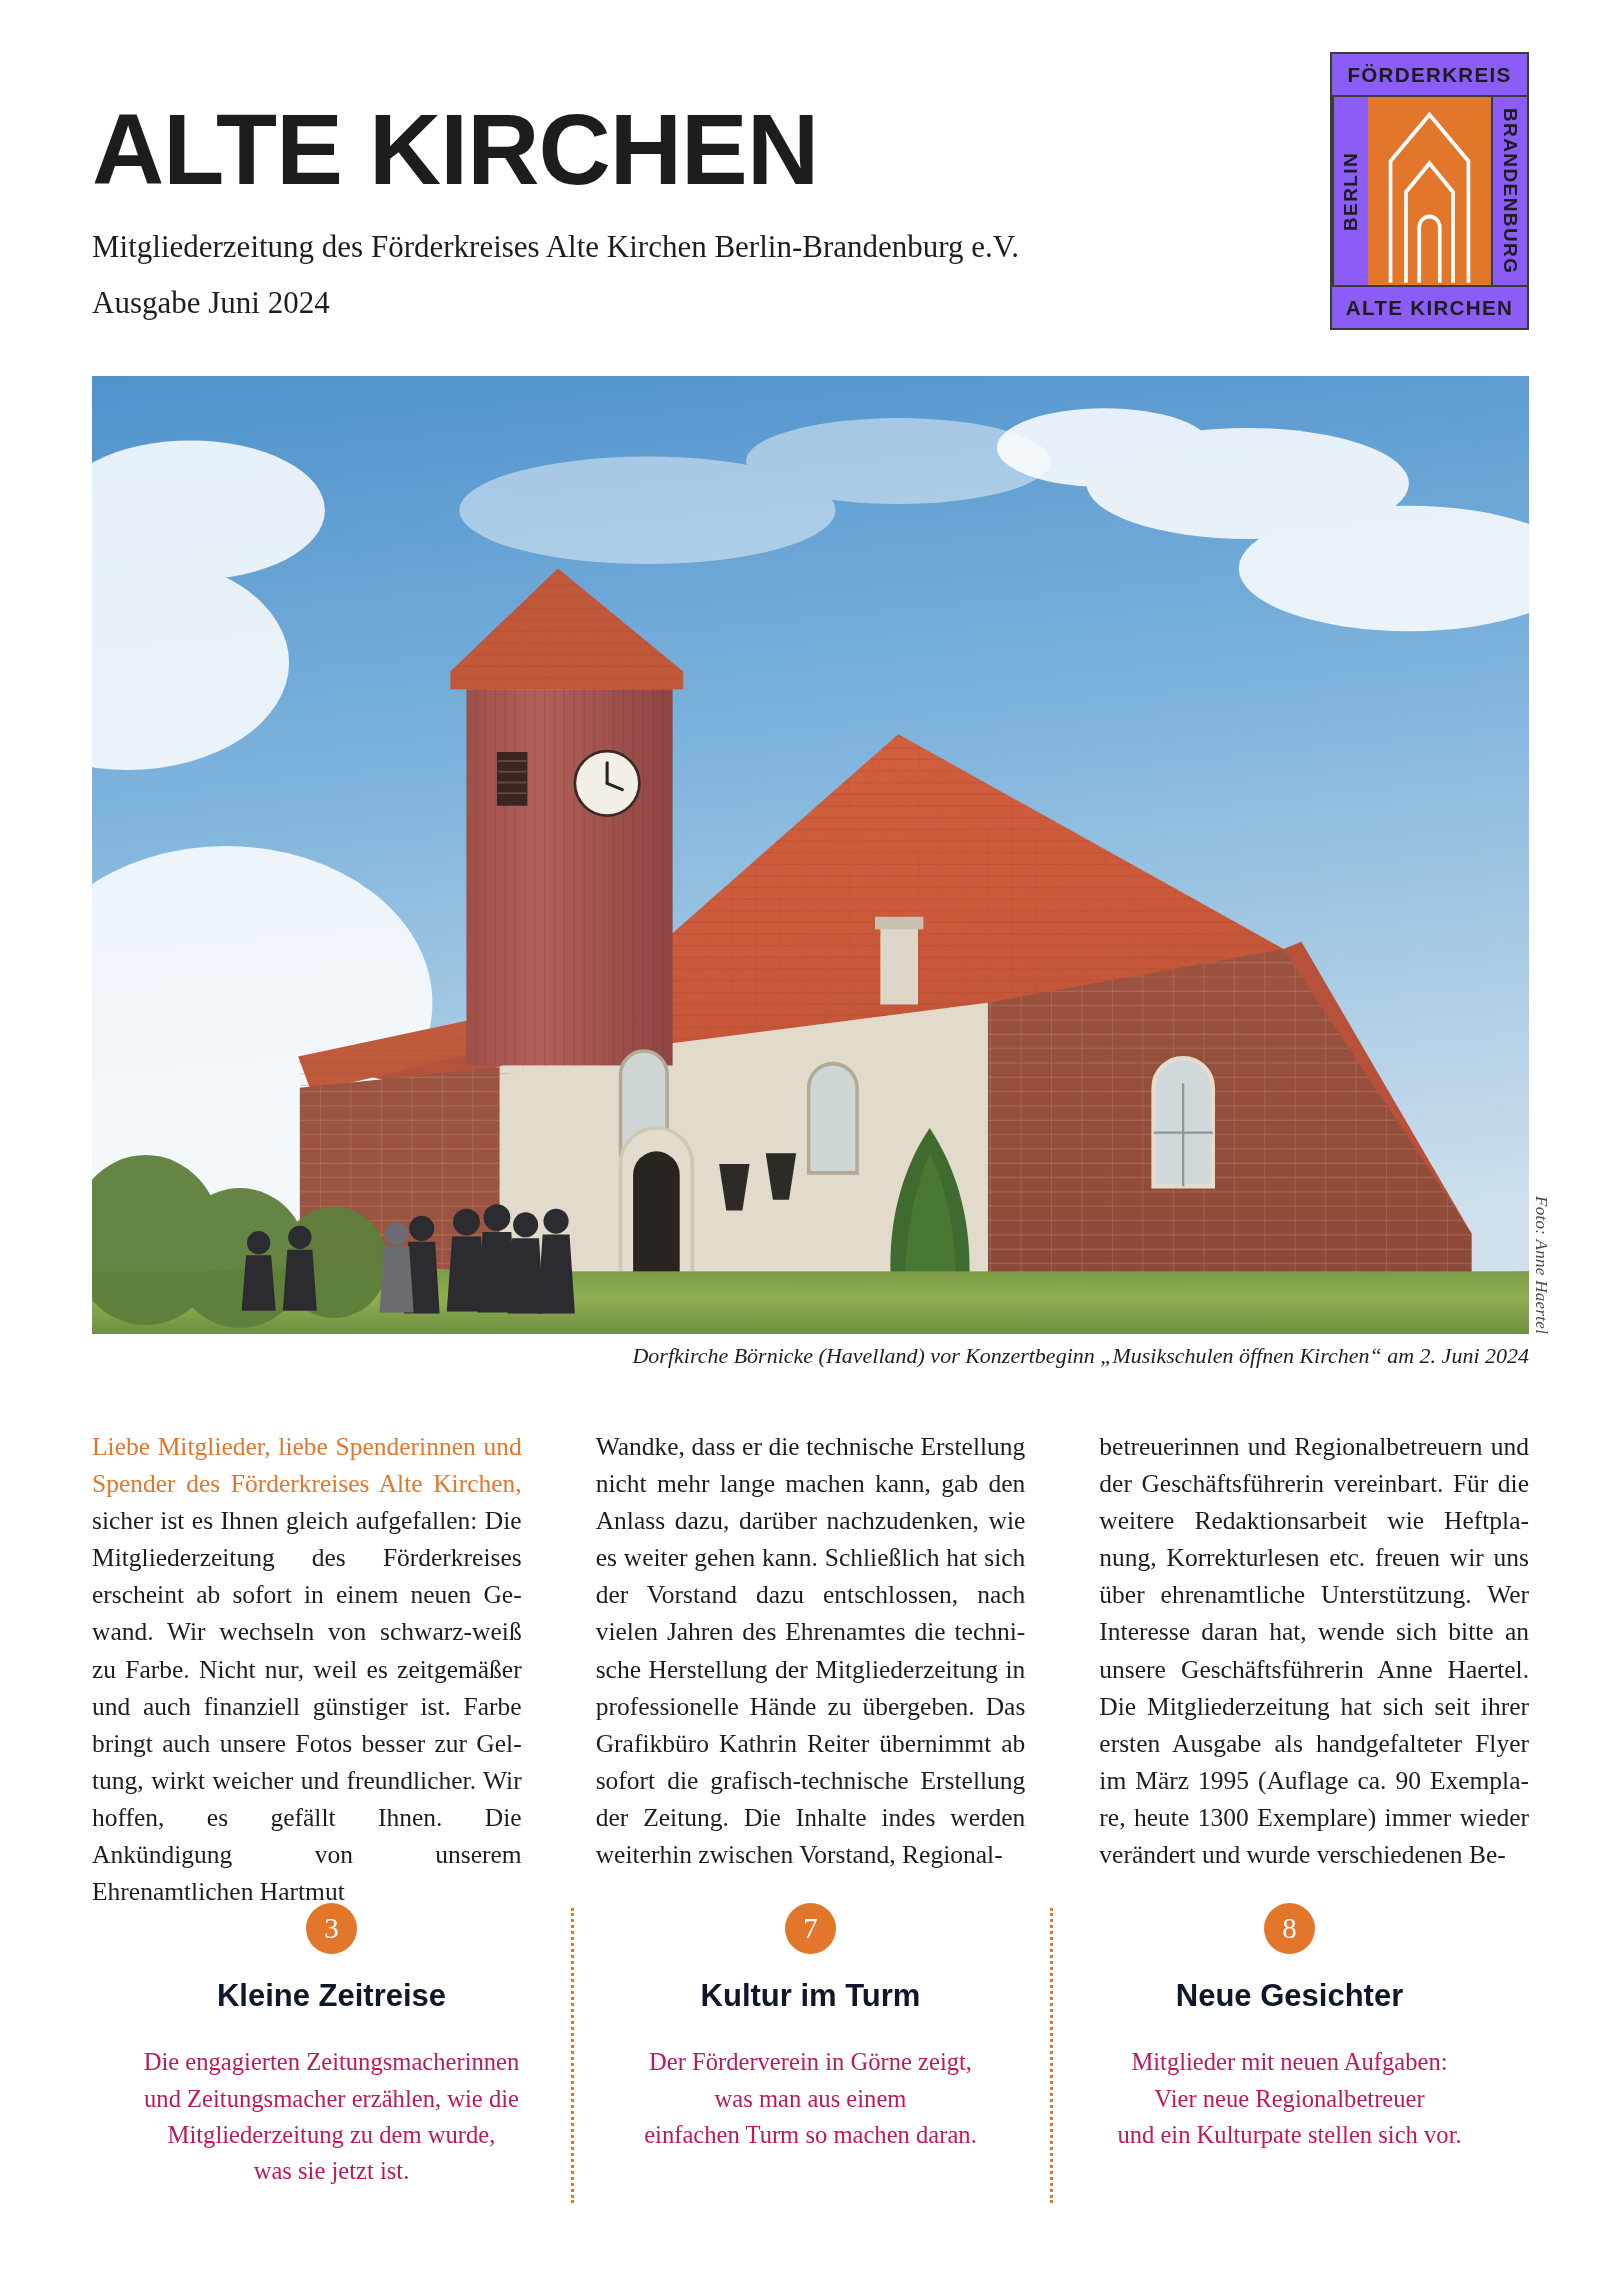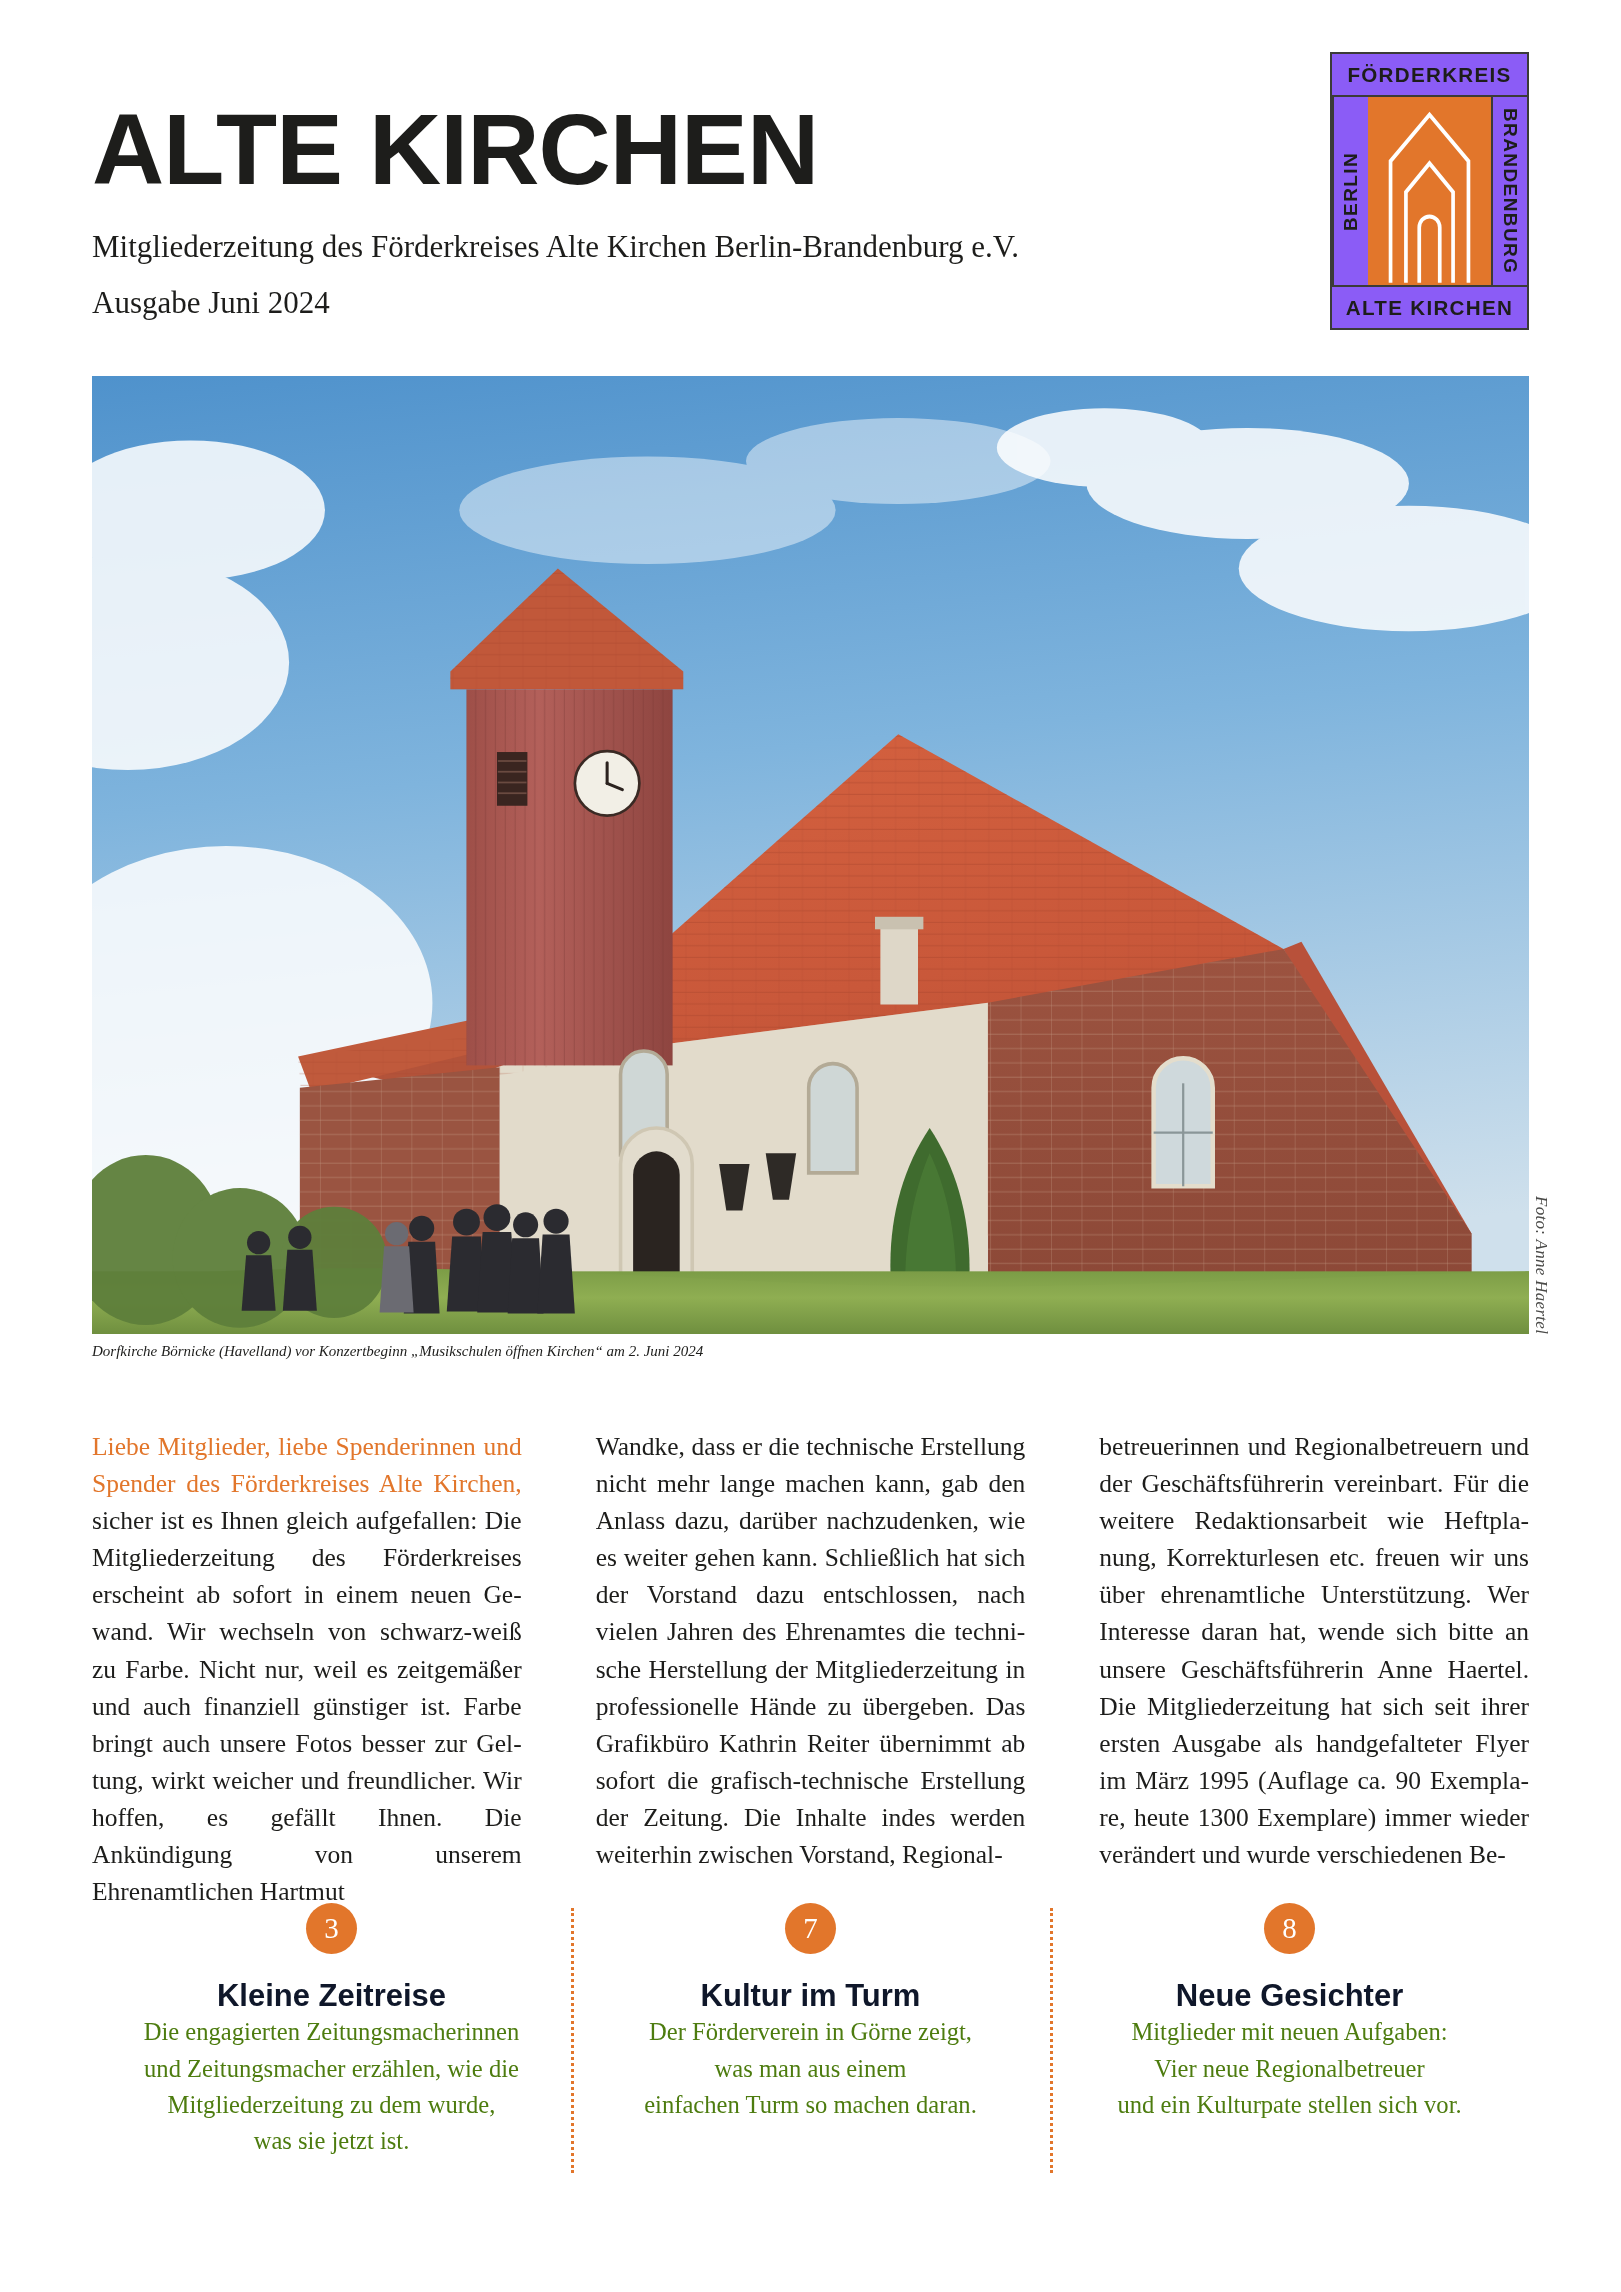--- a/index.html
+++ b/index.html
@@ -142,23 +142,24 @@
     writing-mode: vertical-rl;
     white-space: nowrap;
     letter-spacing: 0.3px;
   }
 
   .hero-caption {
     position: absolute;
     left: 92px;
     top: 1343px;
     width: 1437px;
+    text-align: right;
     font-family: "Liberation Serif", serif;
     font-style: italic;
-    font-size: 15px;
+    font-size: 22px;
     color: #1d1d1b;
     white-space: nowrap;
   }
 
   
   .columns {
     position: absolute;
     left: 92px;
     top: 1428px;
     width: 1437px;
@@ -219,21 +220,22 @@
     font-weight: bold;
     font-size: 31px;
     line-height: 1.2;
     color: #0f172a;
     margin-top: 23px;
   }
   .teaser-text {
     font-family: "Liberation Serif", serif;
     font-size: 24.6px;
     line-height: 1.48;
-    color: #4d7c0f;
+    color: #be185d;
+    margin-top: 30px;
   }
   .teaser-text div { white-space: nowrap; }
 </style>
 </head>
 <body>
 
 <div class="page">
 
   <div class="masthead">
     <div class="masthead-left">

